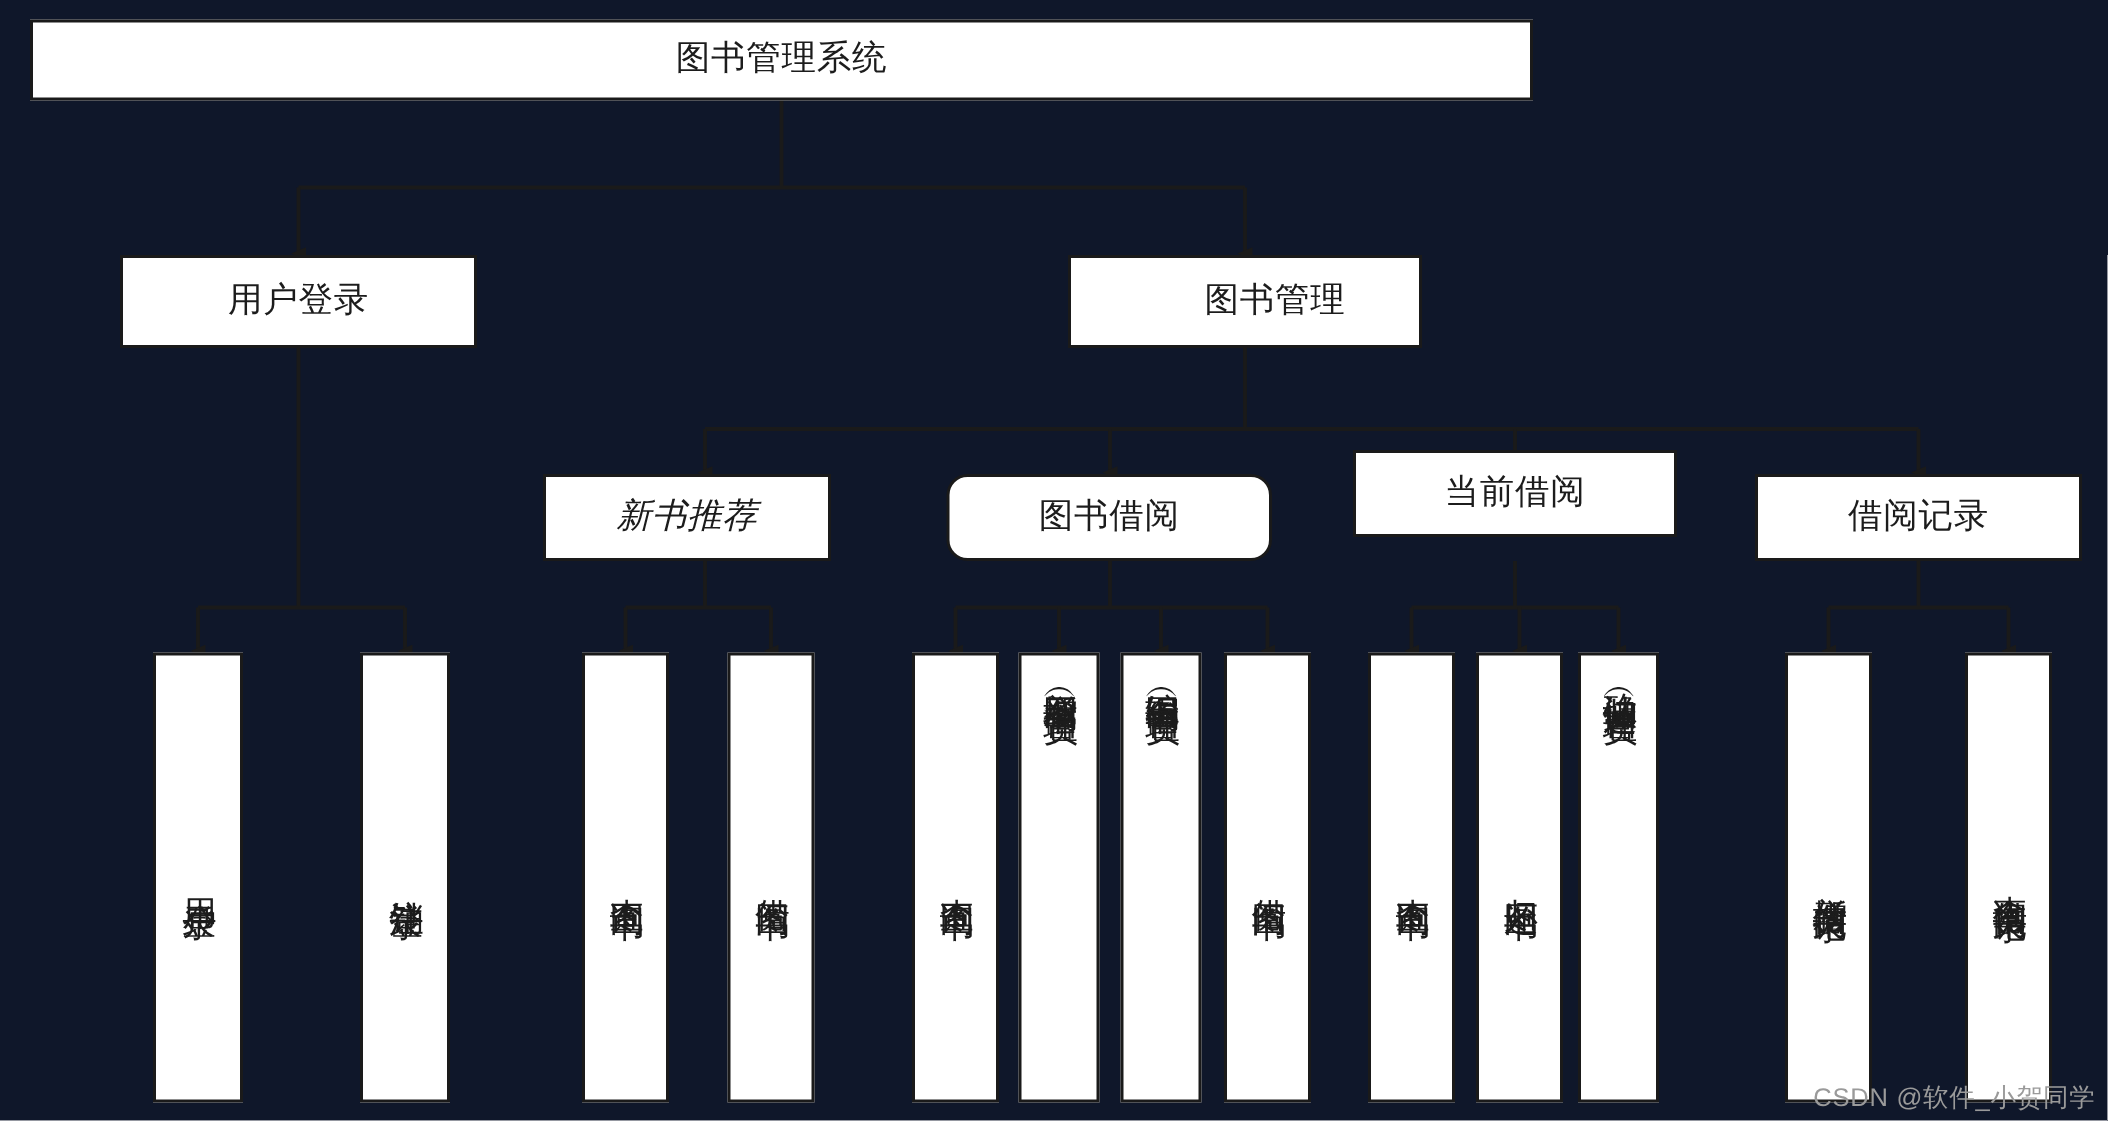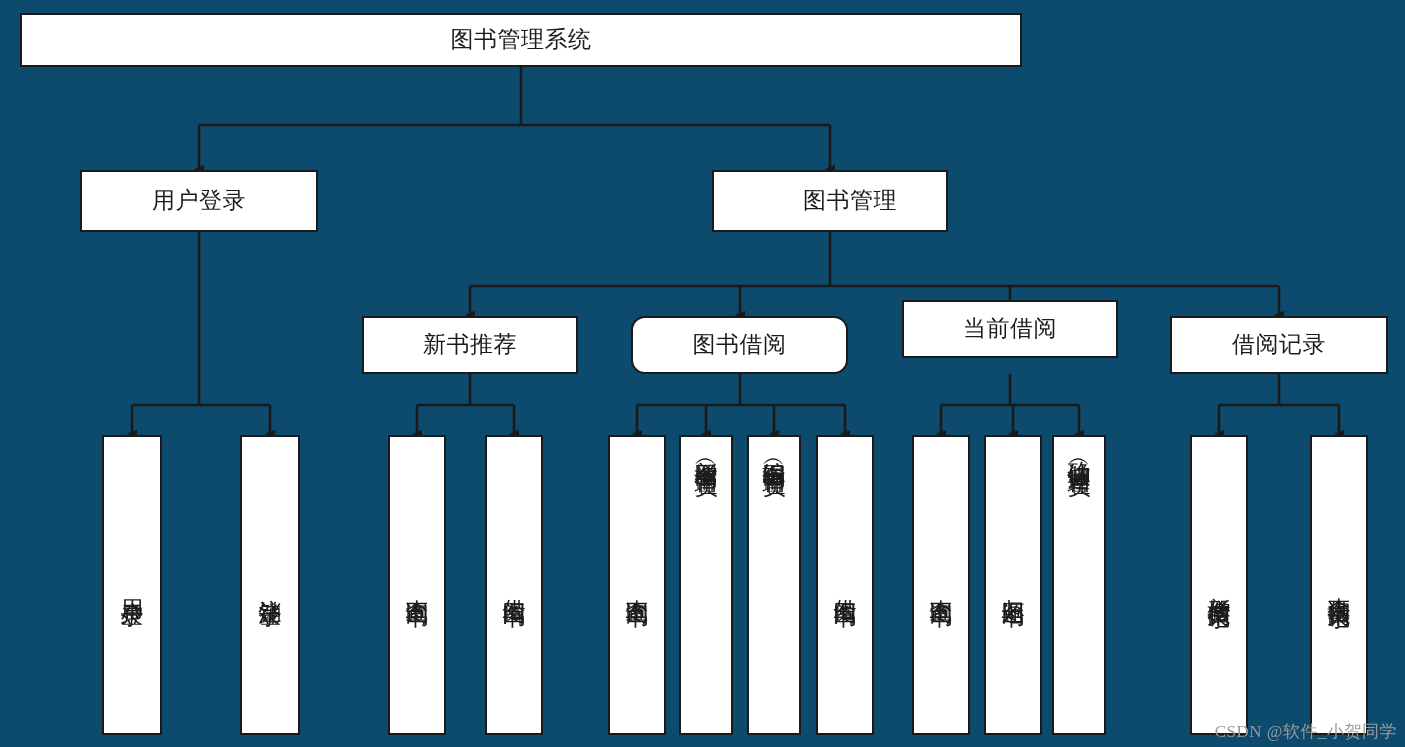--- a/index.html
+++ b/index.html
@@ -8,21 +8,21 @@
     padding: 0;
     background: #ffffff;
   }
   body {
     font-family: "DejaVu Sans", "Liberation Sans", sans-serif;
   }
   #diagram-root {
     position: relative;
     width: 1405px;
     height: 747px;
-    background: #0c4a6e;
+    background: #0f172a;
     overflow: hidden;
   }
   #edge-layer {
     position: absolute;
     left: 0;
     top: 0;
     width: 1405px;
     height: 747px;
     pointer-events: none;
   }
@@ -75,21 +75,21 @@
   }
   #watermark {
     position: absolute;
     right: 8px;
     bottom: 4px;
     font-size: 17px;
     color: #9a9a9a;
     letter-spacing: 0.5px;
     z-index: 5;
     white-space: nowrap;
-    font-family: Liberation Serif, serif;
+    font-family: Liberation Sans, sans-serif;
   }
 </style>
 </head>
 <body>
 
 <div id="diagram-root">
 
   <svg id="edge-layer" viewBox="0 0 1405 747" width="1405" height="747" xmlns="http://www.w3.org/2000/svg">
     <defs>
       <marker id="arrowhead" markerWidth="11" markerHeight="11" refX="4.2" refY="5" orient="auto" markerUnits="userSpaceOnUse">
@@ -136,21 +136,21 @@
   <div id="node-layer">
       <div class="node h root" style="left: 20px; top: 13px; width: 1002px; height: 54px;">
         <span class="node-label">图书管理系统</span>
       </div>
       <div class="node h" style="left: 80px; top: 170px; width: 238px; height: 62px;">
         <span class="node-label">用户登录</span>
       </div>
       <div class="node h" style="left: 712px; top: 170px; width: 236px; height: 62px; padding-left: 40px;">
         <span class="node-label">图书管理</span>
       </div>
-      <div class="node h" style="left: 362px; top: 316px; width: 216px; height: 58px;">
+      <div class="node h" style="left: 362px; top: 316px; width: 192px; height: 58px; font-style: italic;">
         <span class="node-label">新书推荐</span>
       </div>
       <div class="node h" style="left: 631px; top: 316px; width: 217px; height: 58px; border-radius: 14px;">
         <span class="node-label">图书借阅</span>
       </div>
       <div class="node h" style="left: 902px; top: 300px; width: 216px; height: 58px;">
         <span class="node-label">当前借阅</span>
       </div>
       <div class="node h" style="left: 1170px; top: 316px; width: 218px; height: 58px;">
         <span class="node-label">借阅记录</span>

